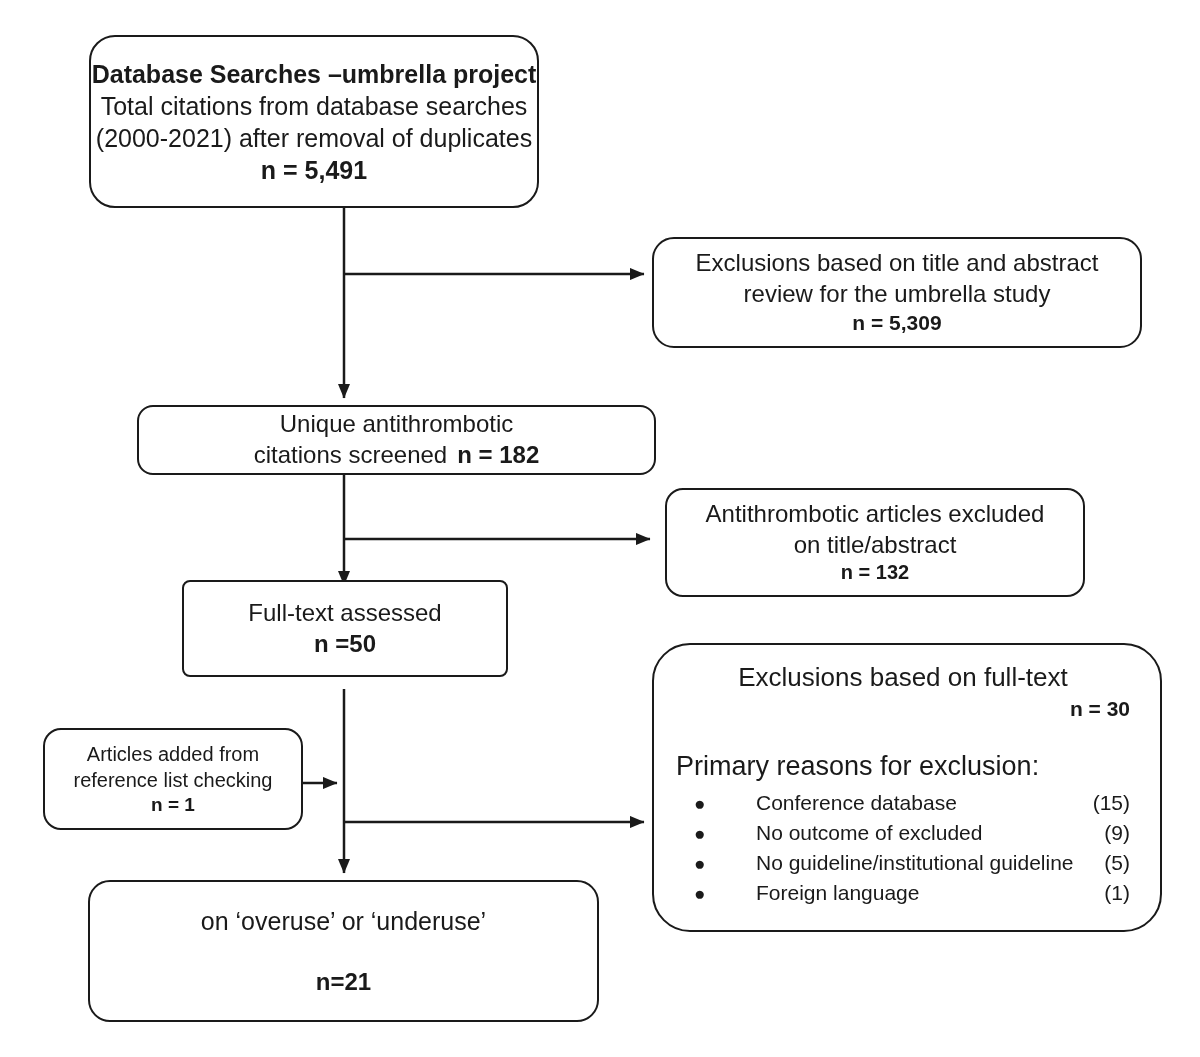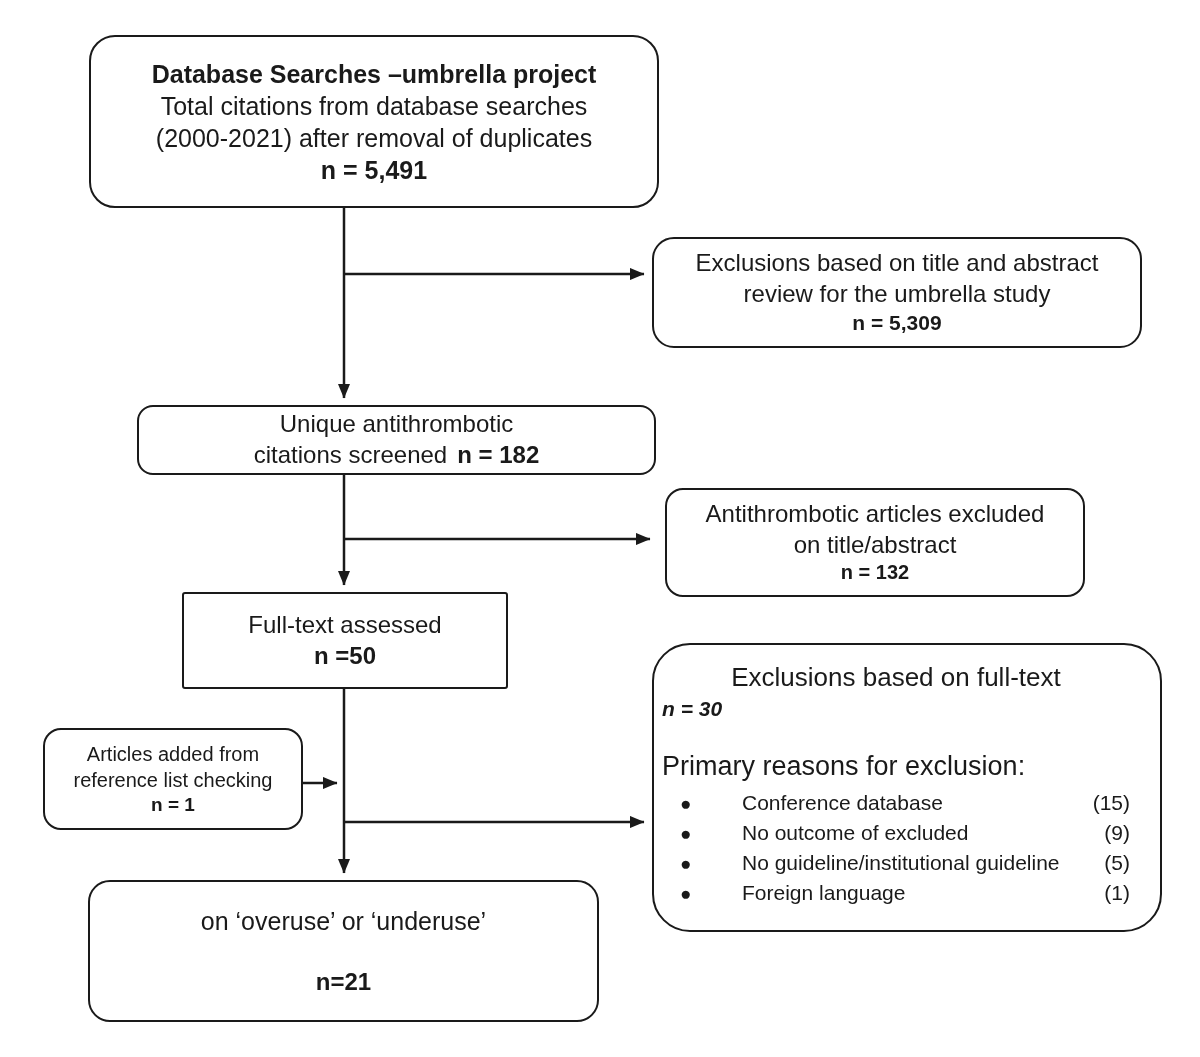--- a/index.html
+++ b/index.html
@@ -31,47 +31,47 @@
     display: flex;
     flex-direction: column;
     align-items: center;
     justify-content: center;
     text-align: center;
     line-height: 1.28;
   }
   .bold { font-weight: bold; }
 
   
-  #box-database     { left: 89px;  top: 35px;  width: 570px; height: 173px; border-radius: 26px; font-size: 25px; }
+  #box-database     { left: 89px;  top: 35px;  width: 450px; height: 173px; border-radius: 26px; font-size: 25px; }
   #box-excl-title   { left: 652px; top: 237px; width: 490px; height: 111px; border-radius: 22px; font-size: 24px; }
   #box-screened     { left: 89px;  top: 405px; width: 519px; height: 70px;  border-radius: 16px; font-size: 24px; margin-left: 48px; }
   #box-excl-ta      { left: 657px; top: 488px; width: 420px; height: 109px; border-radius: 18px; font-size: 24px; margin-left: 8px; }
-  #box-fulltext     { left: 182px; top: 592px; width: 326px; height: 97px;  border-radius: 3px; font-size: 24px; }
+  #box-fulltext     { left: 182px; top: 580px; width: 326px; height: 97px;  border-radius: 8px; font-size: 24px; }
   #box-reflist      { left: 43px;  top: 728px; width: 260px; height: 102px; border-radius: 18px; font-size: 20px; line-height: 1.3; }
   #box-included     { left: 88px;  top: 880px; width: 511px; height: 142px; border-radius: 22px; font-size: 25px; }
   #box-excl-full {
     left: 652px; top: 643px; width: 510px; height: 289px;
     border-radius: 38px;
     justify-content: flex-start;
-    padding: 16px 30px 14px 8px;
+    padding: 16px 30px 14px 22px;
     text-align: left;
     align-items: stretch;
   }
 
   .count-sm { font-weight: bold; font-size: 21px; }
   #box-excl-ta .count-sm { font-size: 20px; }
   #box-reflist .count-sm { font-size: 19px; }
 
   #box-database .title { font-weight: bold; }
   .inline-count { font-weight: bold; margin-left: 10px; }
   #box-included .gap-count { margin-top: 30px; font-weight: bold; font-size: 24px; }
 
   
   .bx-title  { text-align: center; font-size: 26px; }
-  .bx-count  { text-align: left; font-weight: bold; font-size: 21px; margin-top: 2px; font-style: italic; }
+  .bx-count  { text-align: right; font-weight: bold; font-size: 21px; margin-top: 2px; }
   .bx-head   { font-size: 27px; margin-top: 26px; }
   .bx-list   { margin-top: 4px; display: flex; flex-direction: column; }
   .bx-row    { display: flex; align-items: baseline; font-size: 21px; line-height: 1.42; }
   .bx-bullet { width: 24px; margin-left: 18px; font-size: 19px; flex: 0 0 auto; }
   .bx-label  { flex: 0 0 auto; margin-left: 38px; }
   .bx-num    { flex: 1 1 auto; text-align: right; }
 </style>
 </head>
 <body>
 

